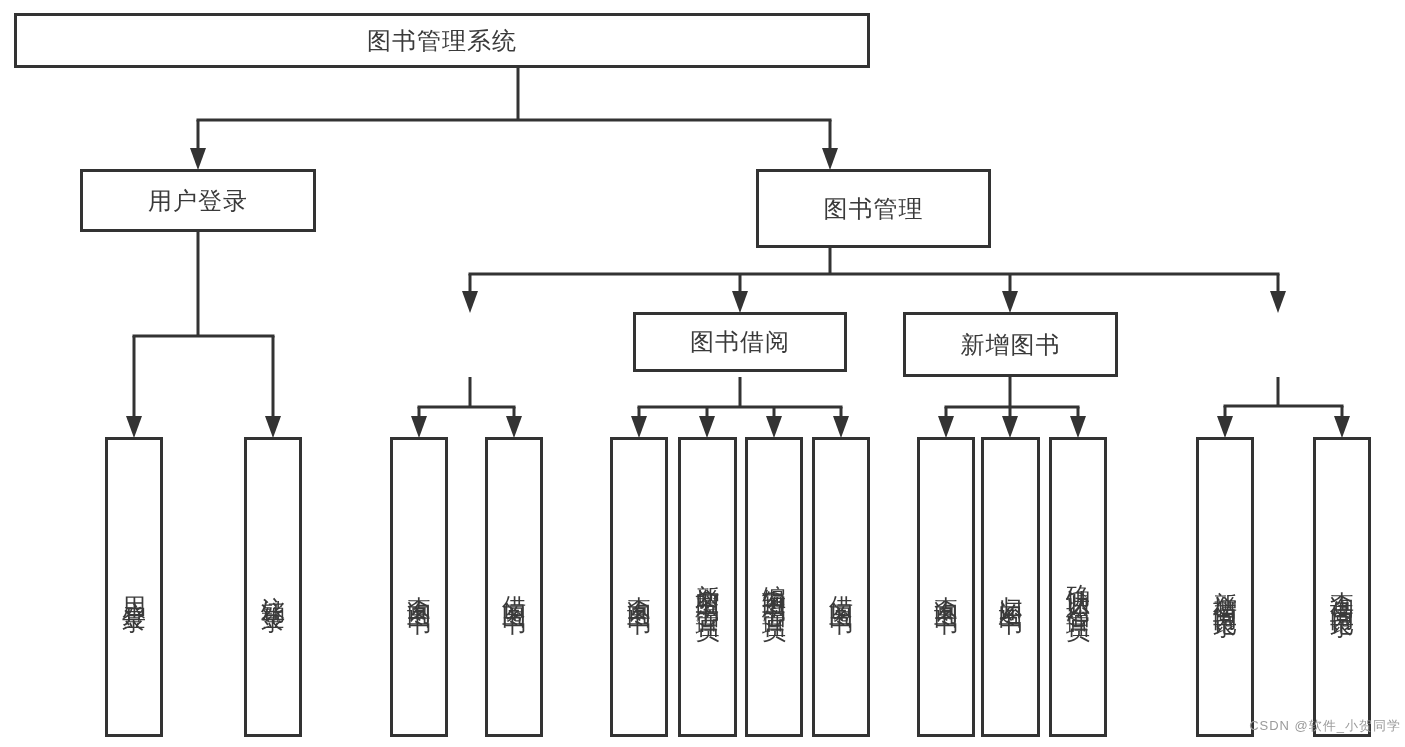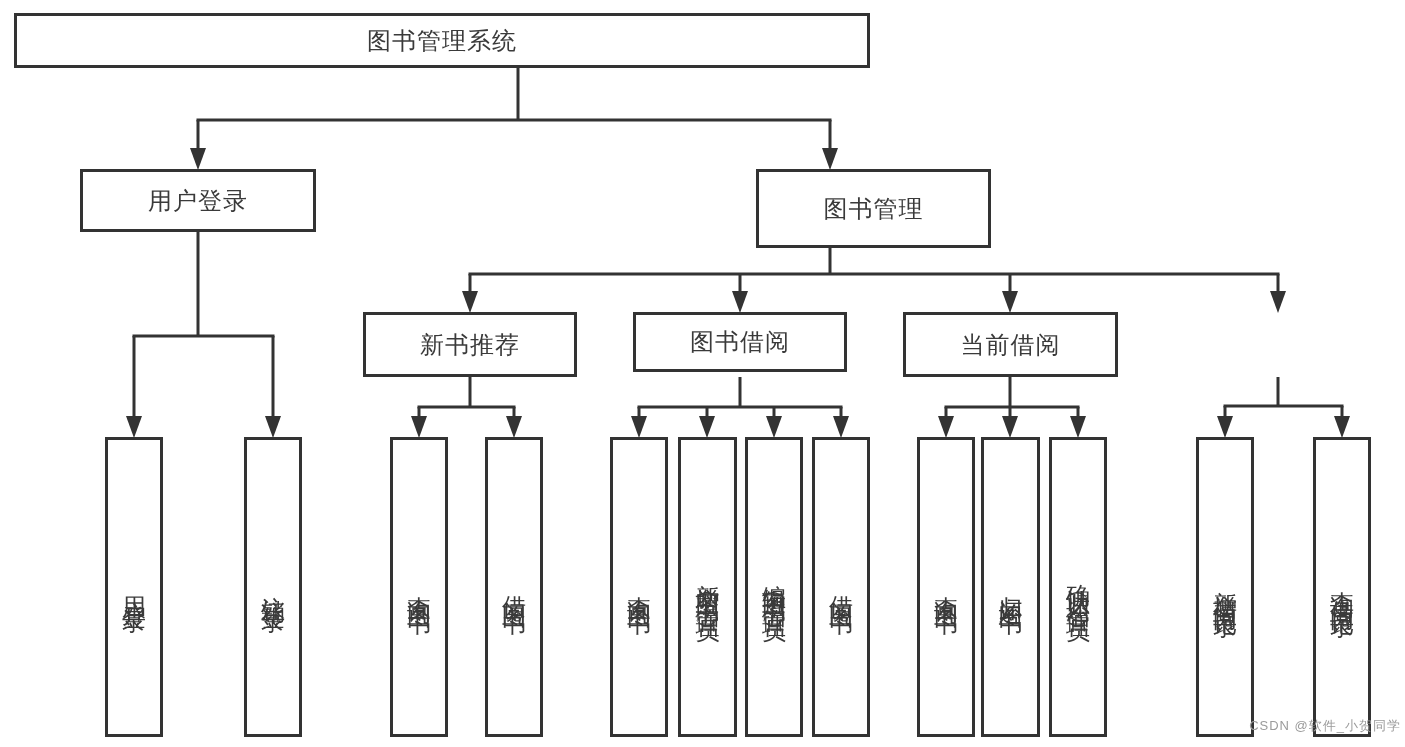--- a/index.html
+++ b/index.html
@@ -121,23 +121,22 @@
       <line x1="1342" y1="406" x2="1342" y2="418"></line>
       <polygon points="1334,416 1350,416 1342,438"></polygon>
     </g>
   </svg>
 
   <div class="node" style="left:14px; top:13px; width:856px; height:55px;">图书管理系统</div>
 
   <div class="node" style="left:80px; top:169px; width:236px; height:63px;">用户登录</div>
   <div class="node" style="left:712px; top:169px; width:235px; height:79px;margin-left:44px;">图书管理</div>
 
-  <div class="node" style="left:363px; top:312px; width:214px; height:65px;">新书推荐</div>
   <div class="node" style="left:633px; top:312px; width:214px; height:60px;">图书借阅</div>
-  <div class="node" style="left:903px; top:312px; width:215px; height:65px;">当前借阅</div>
+  <div class="node" style="left:903px; top:312px; width:215px; height:65px;">新增图书</div>
 
   <div class="node vnode" style="left:105px; top:437px; width:58px; height:300px;">用户登录</div>
   <div class="node vnode" style="left:244px; top:437px; width:58px; height:300px;">注销登录</div>
 
   <div class="node vnode" style="left:390px; top:437px; width:58px; height:300px;">查询图书</div>
   <div class="node vnode" style="left:485px; top:437px; width:58px; height:300px;">借阅图书</div>
 
   <div class="node vnode" style="left:610px; top:437px; width:58px; height:300px;">查询图书</div>
   <div class="node vnode" style="left:678px; top:437px; width:59px; height:300px;">新增图书（管理员）</div>
   <div class="node vnode" style="left:745px; top:437px; width:58px; height:300px;">编辑图书（管理员）</div>

